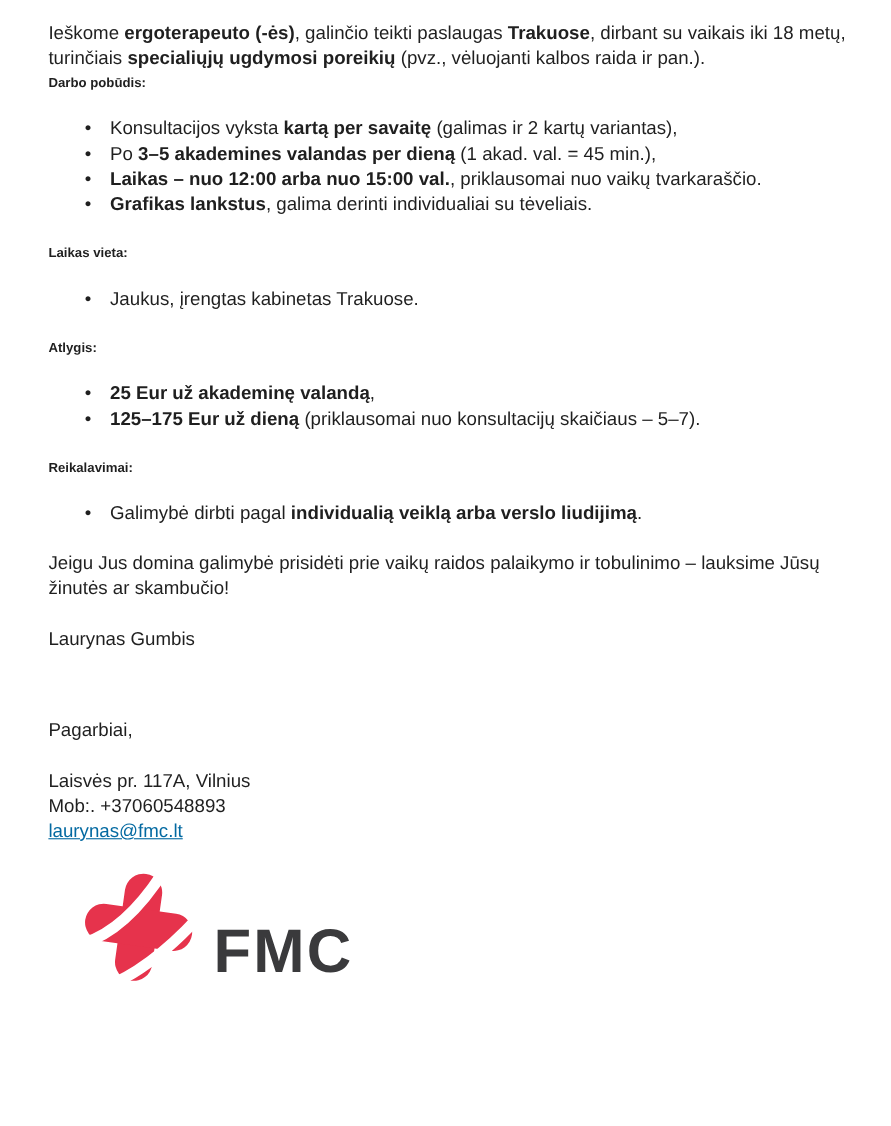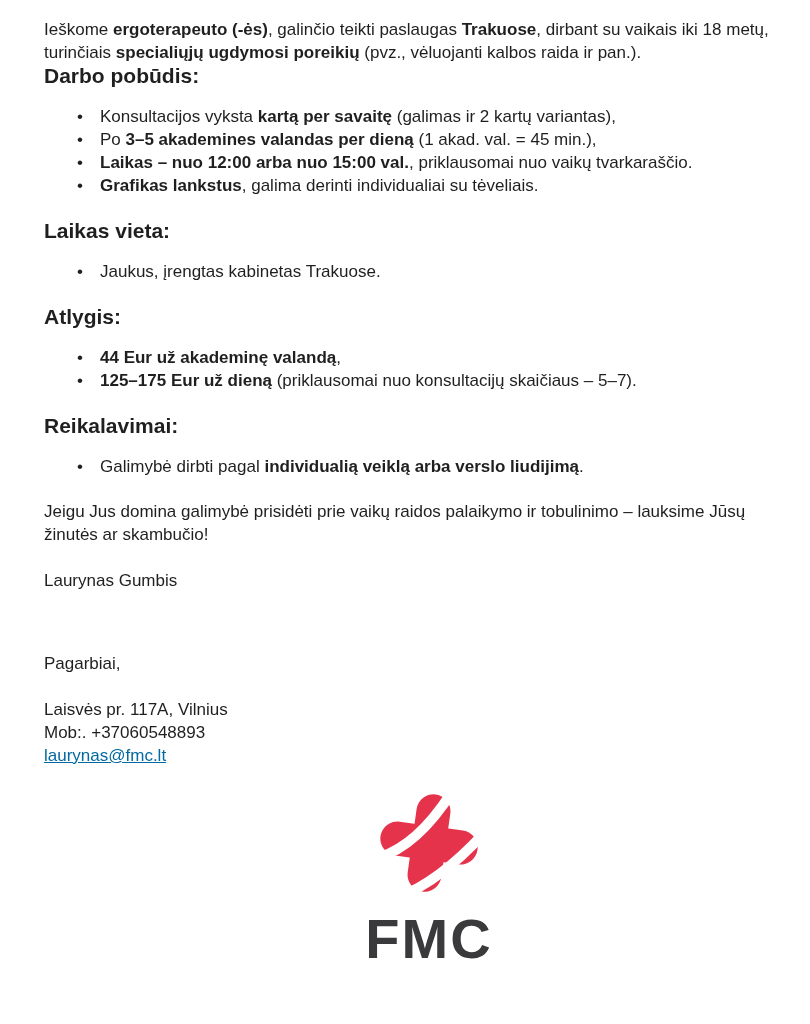--- a/index.html
+++ b/index.html
@@ -9,34 +9,34 @@
     font-family: "Liberation Sans", sans-serif;
     color: #1f1f1f;
     overflow: hidden;
   }
   .page {
     padding: 18px 28px 0 44px;
     font-size: 17px;
     line-height: 23px;
   }
   .p { margin: 0; }
-  .h { margin: 0; font-weight: 700; font-size: 21px; line-height: 23px; }
+  .h { margin: 0; font-weight: 700; font-size: 12px; line-height: 23px; }
   b { font-weight: 700; }
   ul.blist { list-style: none; margin: 18px 0 22px 0; padding: 0; }
   ul.blist li { display: flex; line-height: 23px; margin: 0; }
   .marker { flex: 0 0 23px; margin-left: 33px; }
   .btext { flex: 1; }
   .closing { margin: 18px 0 0 0; }
   .sig-salutation { margin: 60px 0 0 0; }
   .sig-name { margin: 23px 0 0 0; }
   .sig-block { margin: 23px 0 0 0; }
   a.email-link { color: #0369a1; text-decoration: underline; cursor: pointer; }
   .logo-row {
     margin: 26px 0 0 32px;
-    display: flex; align-items: center; gap: 18px; flex-direction: column;
+    display: flex; align-items: flex-end; gap: 18px;
   }
   .logo-mark { width: 100px; height: 100px; flex: 0 0 auto; }
   .logo-text {
     font-size: 56px; font-weight: 700; letter-spacing: 2px;
     color: #3a3a3c; line-height: 1;
   }
 </style>
 </head>
 <body>
 
@@ -72,21 +72,21 @@
       <span class="marker">•</span>
       <span class="btext"><span>Jaukus, įrengtas kabinetas Trakuose.</span><b></b><span></span></span>
     </li>
   </ul>
 
   <p class="h">Atlygis:</p>
 
   <ul class="blist">
     <li>
       <span class="marker">•</span>
-      <span class="btext"><span></span><b>44 Eur už akademinę valandą</b><span>,</span></span>
+      <span class="btext"><span></span><b>25 Eur už akademinę valandą</b><span>,</span></span>
     </li>
     <li>
       <span class="marker">•</span>
       <span class="btext"><span></span><b>125–175 Eur už dieną</b><span> (priklausomai nuo konsultacijų skaičiaus – 5–7).</span></span>
     </li>
   </ul>
 
   <p class="h">Reikalavimai:</p>
 
   <ul class="blist">

